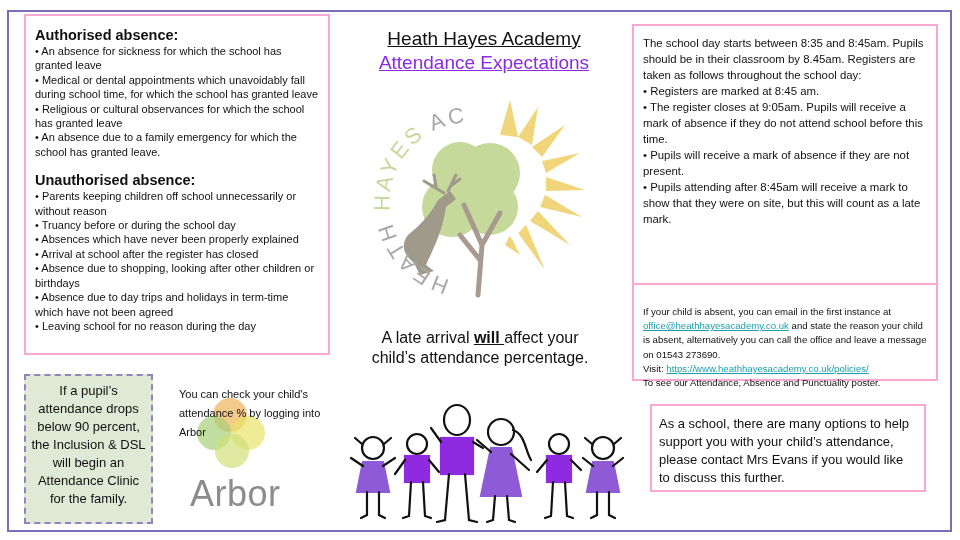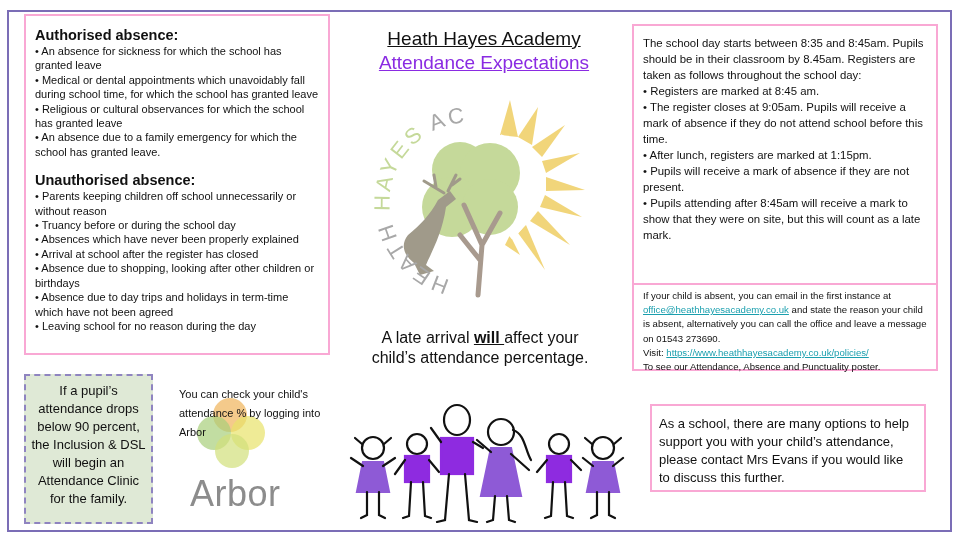--- a/index.html
+++ b/index.html
@@ -24,21 +24,21 @@
   .subtitle-link { font-size: 19px; line-height: 24px; text-decoration: underline; color: #8a2be2; display: inline-block; }
 
   .logo { position: absolute; left: 360px; top: 95px; width: 250px; height: 215px; }
 
   .late-note { position: absolute; left: 360px; top: 328px; width: 240px; text-align: center; font-size: 16px; line-height: 19.5px; color: #111; }
   .late-note b { text-decoration: underline; }
 
   .times-box { left: 632px; top: 24px; width: 306px; height: 304px; padding: 9px 9px; font-size: 11.4px; line-height: 16px; color: #111; }
   .times-box .bullet::before { content: "• "; }
 
-  .contact-box { left: 632px; top: 283px; width: 306px; height: 88px; padding: 4px 9px; font-size: 9.6px; line-height: 14.2px; color: #111; }
+  .contact-box { left: 632px; top: 283px; width: 306px; height: 98px; padding: 20px 9px; font-size: 9.6px; line-height: 14.2px; color: #111; }
   .link { color: #1a9fae; text-decoration: underline; }
 
   .support-box { left: 650px; top: 404px; width: 276px; height: 88px; padding: 9px 7px; font-size: 13px; line-height: 18px; color: #111; }
 
   .clinic-box {
     position: absolute; left: 24px; top: 374px; width: 129px; height: 150px;
     background: #dfe9d6; border: 2px dashed #8f84c0;
     text-align: center; font-size: 13px; line-height: 18px; padding: 6px 4px; color: #111;
   }
 
@@ -115,21 +115,20 @@
 </div>
 
 <div class="late-note">
   <span>A late arrival </span><b>will </b><span>affect your child’s attendance percentage.</span>
 </div>
 
 <div class="box times-box">
   <div>The school day starts between 8:35 and 8:45am. Pupils should be in their classroom by 8.45am. Registers are taken as follows throughout the school day:</div>
   <div class="bullet">Registers are marked at 8:45 am.</div>
   <div class="bullet">The register closes at 9:05am. Pupils will receive a mark of absence if they do not attend school before this time.</div>
-  <div class="bullet">After lunch, registers are marked at 1:15pm.</div>
   <div class="bullet">Pupils will receive a mark of absence if they are not present.</div>
   <div class="bullet">Pupils attending after 8:45am will receive a mark to show that they were on site, but this will count as a late mark.</div>
 </div>
 
 <div class="box contact-box">
   <span>If your child is absent, you can email in the first instance at </span><a class="link">office@heathhayesacademy.co.uk</a><span> and state the reason your child is absent, alternatively you can call the office and leave a message on 01543 273690.</span><br>
   <span>Visit: </span><a class="link">https://www.heathhayesacademy.co.uk/policies/</a><br>
   <span>To see our Attendance, Absence and Punctuality poster.</span>
 </div>
 

